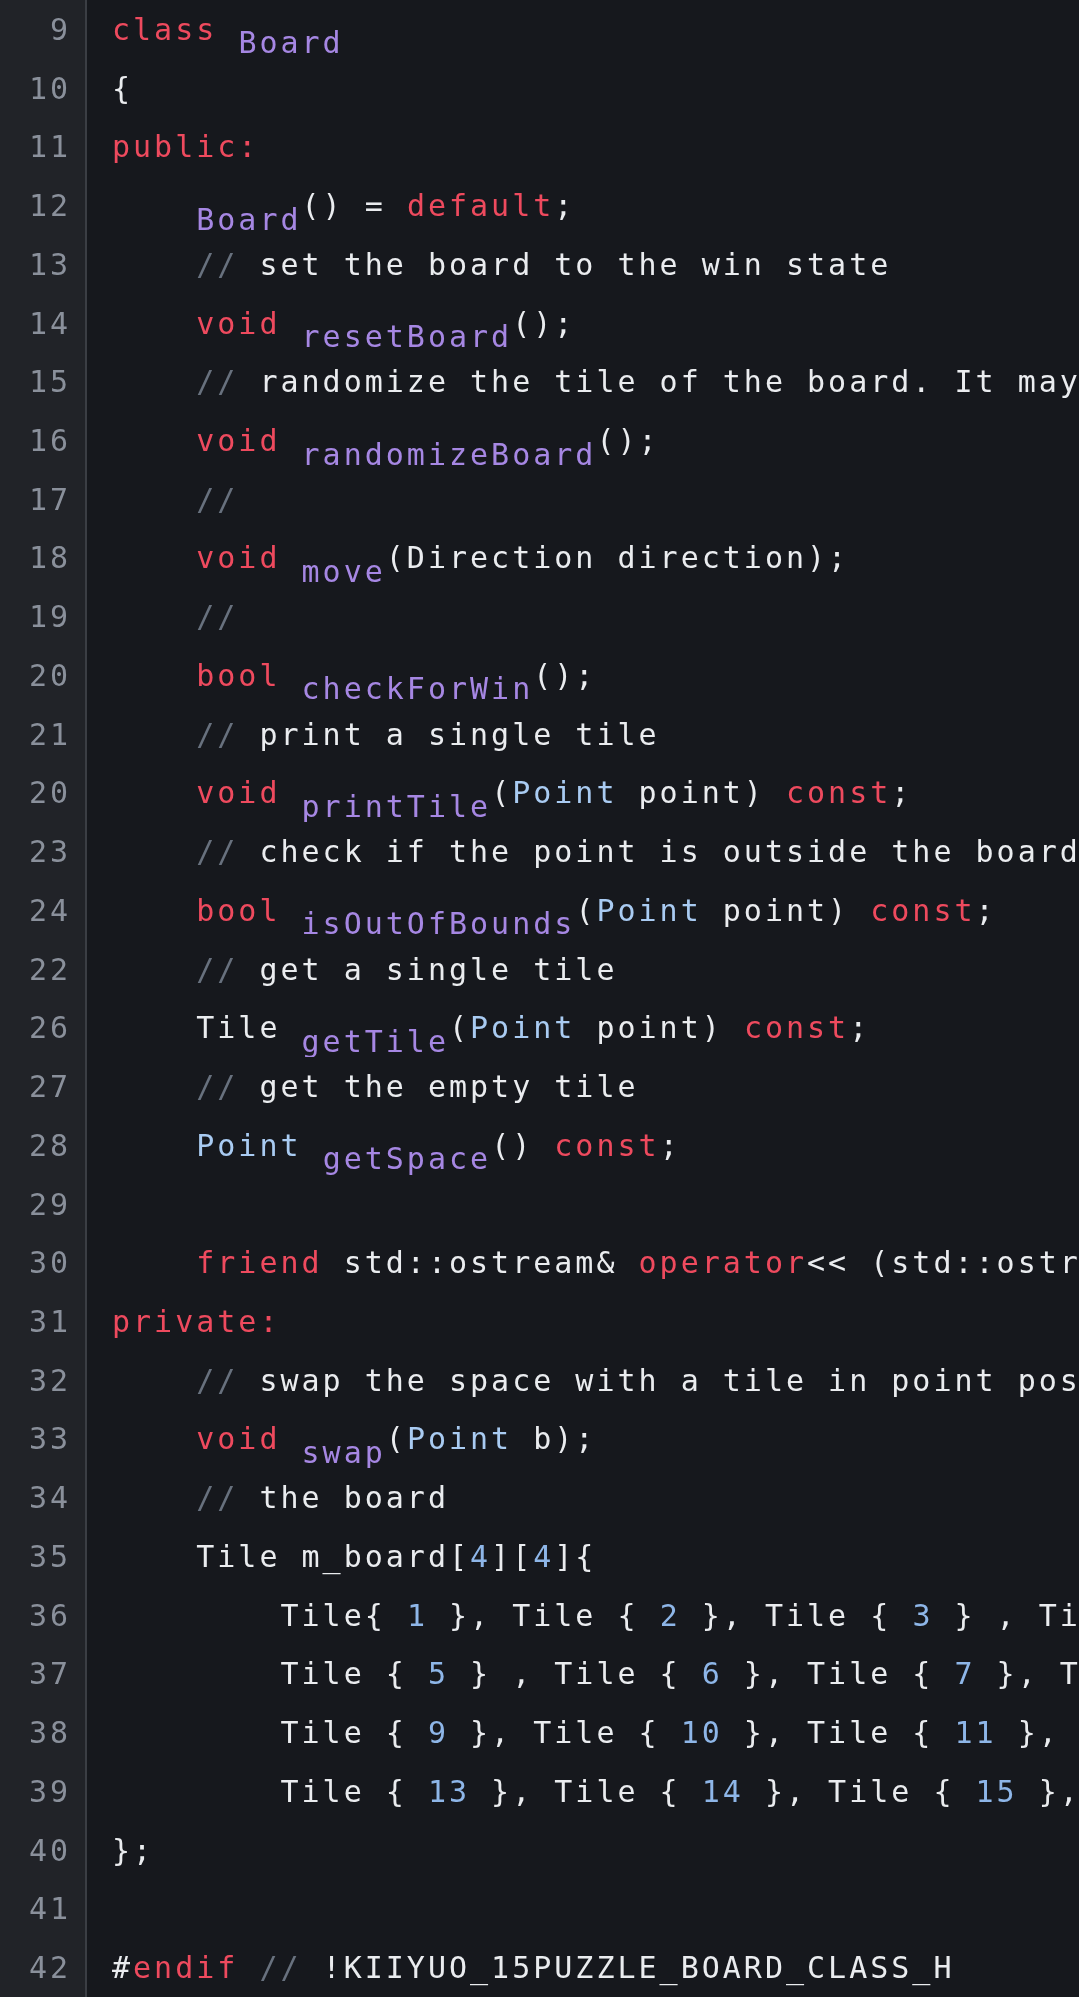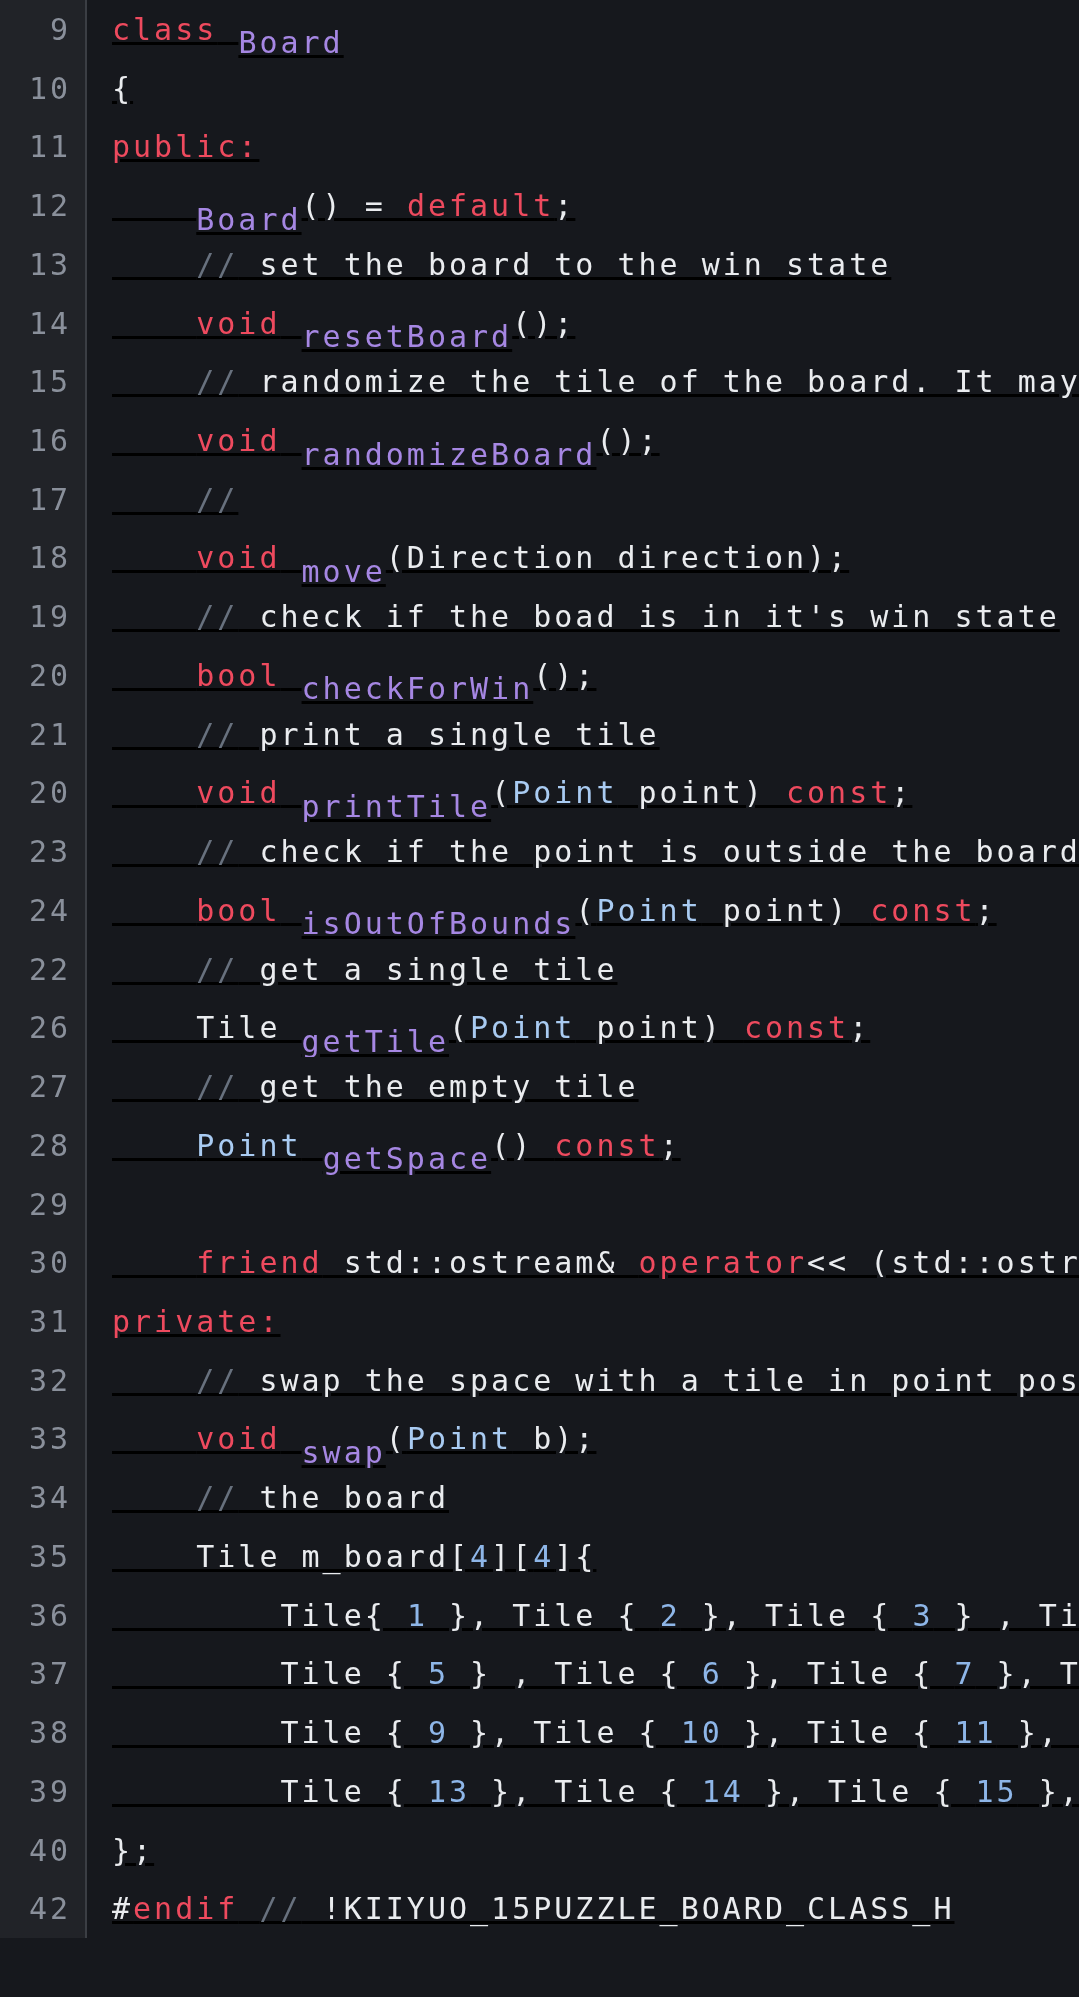--- a/index.html
+++ b/index.html
@@ -35,21 +35,20 @@
     justify-content:flex-end;
   }
   .code{
     flex:1 1 auto;
     height:100%;
     padding-left:25px;
     display:flex;
     align-items:center;
     overflow:hidden;
     white-space:pre;
-    text-decoration:underline;
   }
   .tok-w{color:var(--white,#eaecef);}
   .tok-r{color:var(--red,#ee4a5e);}
   .tok-p{color:var(--purple,#a687e3);margin-top:27px;}
   .tok-b{color:var(--typeBlue,#a9cbf2);}
   .tok-n{color:var(--numBlue,#8eb6e8);}
   .tok-c{color:var(--commentSlash,#68717e);}
 </style>
 </head>
 <body>
@@ -59,21 +58,21 @@
       <div class="row"><div class="gutter-num">9</div><div class="code"><span class="tok-r">class</span><span class="tok-w"> </span><span class="tok-p">Board</span></div></div>
       <div class="row"><div class="gutter-num">10</div><div class="code"><span class="tok-w">{</span></div></div>
       <div class="row"><div class="gutter-num">11</div><div class="code"><span class="tok-r">public:</span></div></div>
       <div class="row"><div class="gutter-num">12</div><div class="code"><span class="tok-w">    </span><span class="tok-p">Board</span><span class="tok-w">() = </span><span class="tok-r">default</span><span class="tok-w">;</span></div></div>
       <div class="row"><div class="gutter-num">13</div><div class="code"><span class="tok-w">    </span><span class="tok-c">//</span><span class="tok-w"> set the board to the win state</span></div></div>
       <div class="row"><div class="gutter-num">14</div><div class="code"><span class="tok-w">    </span><span class="tok-r">void</span><span class="tok-w"> </span><span class="tok-p">resetBoard</span><span class="tok-w">();</span></div></div>
       <div class="row"><div class="gutter-num">15</div><div class="code"><span class="tok-w">    </span><span class="tok-c">//</span><span class="tok-w"> randomize the tile of the board. It may</span></div></div>
       <div class="row"><div class="gutter-num">16</div><div class="code"><span class="tok-w">    </span><span class="tok-r">void</span><span class="tok-w"> </span><span class="tok-p">randomizeBoard</span><span class="tok-w">();</span></div></div>
       <div class="row"><div class="gutter-num">17</div><div class="code"><span class="tok-w">    </span><span class="tok-c">//</span></div></div>
       <div class="row"><div class="gutter-num">18</div><div class="code"><span class="tok-w">    </span><span class="tok-r">void</span><span class="tok-w"> </span><span class="tok-p">move</span><span class="tok-w">(Direction direction);</span></div></div>
-      <div class="row"><div class="gutter-num">19</div><div class="code"><span class="tok-w">    </span><span class="tok-c">//</span><span class="tok-w"> check if the boad is in it's win state</span></div></div>
+      <div class="row"><div class="gutter-num">19</div><div class="code"><span class="tok-w">    </span><span class="tok-c">//</span></div></div>
       <div class="row"><div class="gutter-num">20</div><div class="code"><span class="tok-w">    </span><span class="tok-r">bool</span><span class="tok-w"> </span><span class="tok-p">checkForWin</span><span class="tok-w">();</span></div></div>
       <div class="row"><div class="gutter-num">21</div><div class="code"><span class="tok-w">    </span><span class="tok-c">//</span><span class="tok-w"> print a single tile</span></div></div>
       <div class="row"><div class="gutter-num">20</div><div class="code"><span class="tok-w">    </span><span class="tok-r">void</span><span class="tok-w"> </span><span class="tok-p">printTile</span><span class="tok-w">(</span><span class="tok-b">Point</span><span class="tok-w"> point) </span><span class="tok-r">const</span><span class="tok-w">;</span></div></div>
       <div class="row"><div class="gutter-num">23</div><div class="code"><span class="tok-w">    </span><span class="tok-c">//</span><span class="tok-w"> check if the point is outside the board</span></div></div>
       <div class="row"><div class="gutter-num">24</div><div class="code"><span class="tok-w">    </span><span class="tok-r">bool</span><span class="tok-w"> </span><span class="tok-p">isOutOfBounds</span><span class="tok-w">(</span><span class="tok-b">Point</span><span class="tok-w"> point) </span><span class="tok-r">const</span><span class="tok-w">;</span></div></div>
       <div class="row"><div class="gutter-num">22</div><div class="code"><span class="tok-w">    </span><span class="tok-c">//</span><span class="tok-w"> get a single tile</span></div></div>
       <div class="row"><div class="gutter-num">26</div><div class="code"><span class="tok-w">    Tile </span><span class="tok-p">getTile</span><span class="tok-w">(</span><span class="tok-b">Point</span><span class="tok-w"> point) </span><span class="tok-r">const</span><span class="tok-w">;</span></div></div>
       <div class="row"><div class="gutter-num">27</div><div class="code"><span class="tok-w">    </span><span class="tok-c">//</span><span class="tok-w"> get the empty tile</span></div></div>
       <div class="row"><div class="gutter-num">28</div><div class="code"><span class="tok-w">    </span><span class="tok-b">Point</span><span class="tok-w"> </span><span class="tok-p">getSpace</span><span class="tok-w">() </span><span class="tok-r">const</span><span class="tok-w">;</span></div></div>
       <div class="row"><div class="gutter-num">29</div><div class="code"></div></div>
@@ -81,15 +80,16 @@
       <div class="row"><div class="gutter-num">31</div><div class="code"><span class="tok-r">private:</span></div></div>
       <div class="row"><div class="gutter-num">32</div><div class="code"><span class="tok-w">    </span><span class="tok-c">//</span><span class="tok-w"> swap the space with a tile in point pos</span></div></div>
       <div class="row"><div class="gutter-num">33</div><div class="code"><span class="tok-w">    </span><span class="tok-r">void</span><span class="tok-w"> </span><span class="tok-p">swap</span><span class="tok-w">(</span><span class="tok-b">Point</span><span class="tok-w"> b);</span></div></div>
       <div class="row"><div class="gutter-num">34</div><div class="code"><span class="tok-w">    </span><span class="tok-c">//</span><span class="tok-w"> the board</span></div></div>
       <div class="row"><div class="gutter-num">35</div><div class="code"><span class="tok-w">    Tile m_board[</span><span class="tok-n">4</span><span class="tok-w">][</span><span class="tok-n">4</span><span class="tok-w">]{</span></div></div>
       <div class="row"><div class="gutter-num">36</div><div class="code"><span class="tok-w">        Tile{ </span><span class="tok-n">1</span><span class="tok-w"> }, Tile { </span><span class="tok-n">2</span><span class="tok-w"> }, Tile { </span><span class="tok-n">3</span><span class="tok-w"> } , Ti</span></div></div>
       <div class="row"><div class="gutter-num">37</div><div class="code"><span class="tok-w">        Tile { </span><span class="tok-n">5</span><span class="tok-w"> } , Tile { </span><span class="tok-n">6</span><span class="tok-w"> }, Tile { </span><span class="tok-n">7</span><span class="tok-w"> }, T</span></div></div>
       <div class="row"><div class="gutter-num">38</div><div class="code"><span class="tok-w">        Tile { </span><span class="tok-n">9</span><span class="tok-w"> }, Tile { </span><span class="tok-n">10</span><span class="tok-w"> }, Tile { </span><span class="tok-n">11</span><span class="tok-w"> }, T</span></div></div>
       <div class="row"><div class="gutter-num">39</div><div class="code"><span class="tok-w">        Tile { </span><span class="tok-n">13</span><span class="tok-w"> }, Tile { </span><span class="tok-n">14</span><span class="tok-w"> }, Tile { </span><span class="tok-n">15</span><span class="tok-w"> },</span></div></div>
       <div class="row"><div class="gutter-num">40</div><div class="code"><span class="tok-w">};</span></div></div>
+      <div class="row"><div class="gutter-num">41</div><div class="code"></div></div>
       <div class="row"><div class="gutter-num">42</div><div class="code"><span class="tok-w">#</span><span class="tok-r">endif</span><span class="tok-w"> </span><span class="tok-c">//</span><span class="tok-w"> !KIIYUO_15PUZZLE_BOARD_CLASS_H</span></div></div>
     </div>
 </div>
 
 </body></html>

